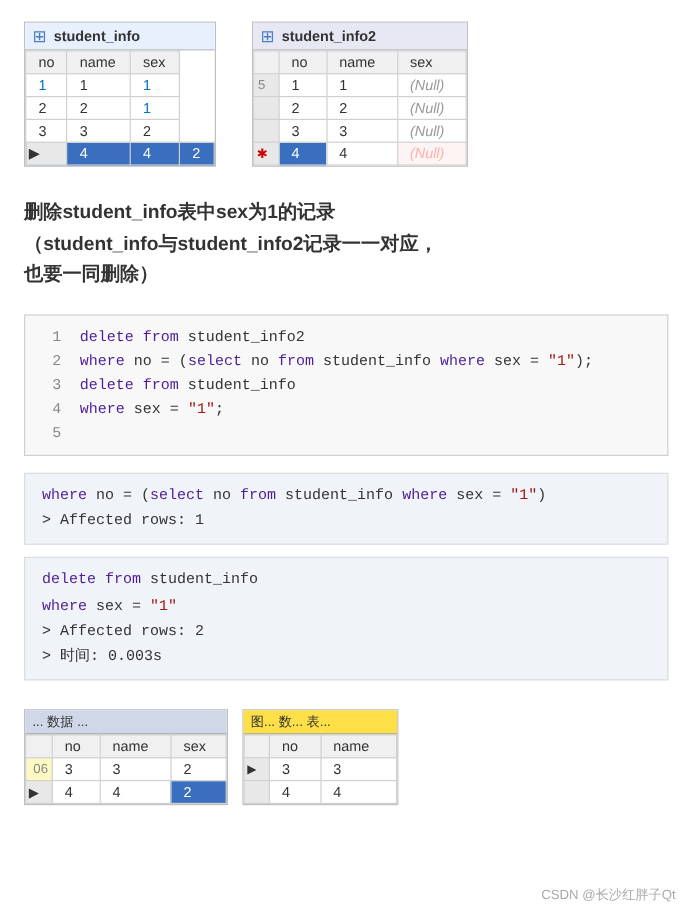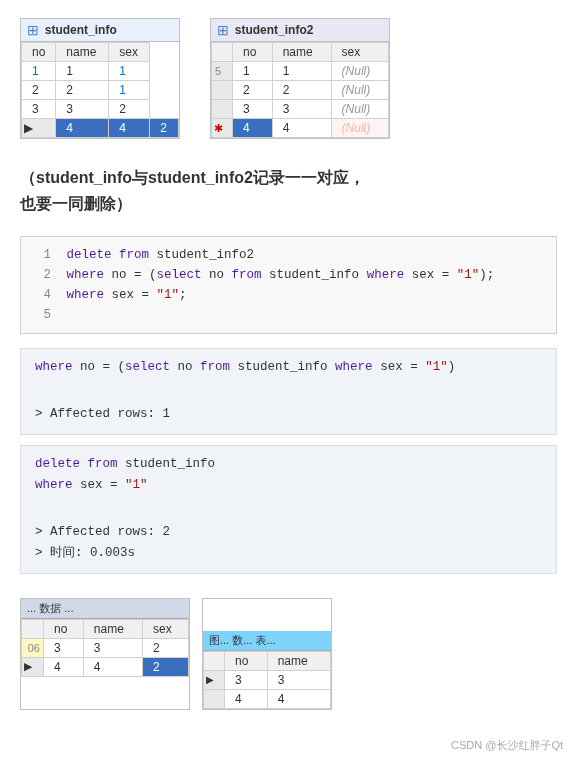--- a/index.html
+++ b/index.html
@@ -103,21 +103,20 @@
       border: 1px solid #ddd;
       padding: 8px 14px;
       font-family: Consolas, 'Courier New', monospace;
       font-size: 12.5px;
       line-height: 1.7;
       color: #333;
     }
 
     .result-section .affected {
       color: #333;
-      margin-top: 26px;
     }
 
     .bottom-section {
       display: flex;
       gap: 12px;
       padding: 10px 20px 0 20px;
       margin-top: 6px;
     }
 
     .watermark {
@@ -210,35 +209,41 @@
           <td style="background:#3a6fbf;color:#fff;">4</td>
           <td>4</td>
           <td style="color:#ffb0b0;font-style:italic;background:#fff4f4;">(Null)</td>
         </tr>
       </tbody>
     </table>
   </div>
 </div>
 
 <div class="description-section">
+  <div>删除student_info表中sex为1的记录</div>
   <div>（student_info与student_info2记录一一对应，</div>
   <div>也要一同删除）</div>
 </div>
 
 <div class="code-section">
   <div class="code-block">
     <div>
       <span class="line-num">1</span>
       <span class="kw">delete from</span>
       <span class="plain"> student_info2</span>
     </div>
     <div>
       <span class="line-num">2</span>
       <span class="kw">where</span>
       <span class="plain"> no = (</span><span class="kw">select</span><span class="plain"> no </span><span class="kw">from</span><span class="plain"> student_info </span><span class="kw">where</span><span class="plain"> sex = </span><span class="str">"1"</span><span class="plain">);</span>
+    </div>
+    <div>
+      <span class="line-num">3</span>
+      <span class="kw">delete from</span>
+      <span class="plain"> student_info</span>
     </div>
     <div>
       <span class="line-num">4</span>
       <span class="kw">where</span>
       <span class="plain"> sex = </span><span class="str">"1"</span><span class="plain">;</span>
     </div>
     <div>
       <span class="line-num">5</span>
     </div>
   </div>
@@ -280,21 +285,21 @@
           <td style="background:#e8e8e8;color:#333;font-size:11px;padding:2px 2px;border:1px solid #d0d0d0;">▶</td>
           <td>4</td>
           <td>4</td>
           <td style="background:#3a6fbf;color:#fff;">2</td>
         </tr>
       </tbody>
     </table>
   </div>
 
   <div class="table-box" style="min-width:130px;">
-    <div style="background:#7dd3fc;padding:2px 6px;font-size:11px;color:#333;border-bottom:1px solid #aaa;margin-top:32px;">图... 数... 表...</div>
+    <div style="background:#fde047;padding:2px 6px;font-size:11px;color:#333;border-bottom:1px solid #aaa;">图... 数... 表...</div>
     <table class="data-table">
       <thead>
         <tr>
           <th style="width:16px;"></th>
           <th>no</th>
           <th>name</th>
         </tr>
       </thead>
       <tbody>
         <tr>

